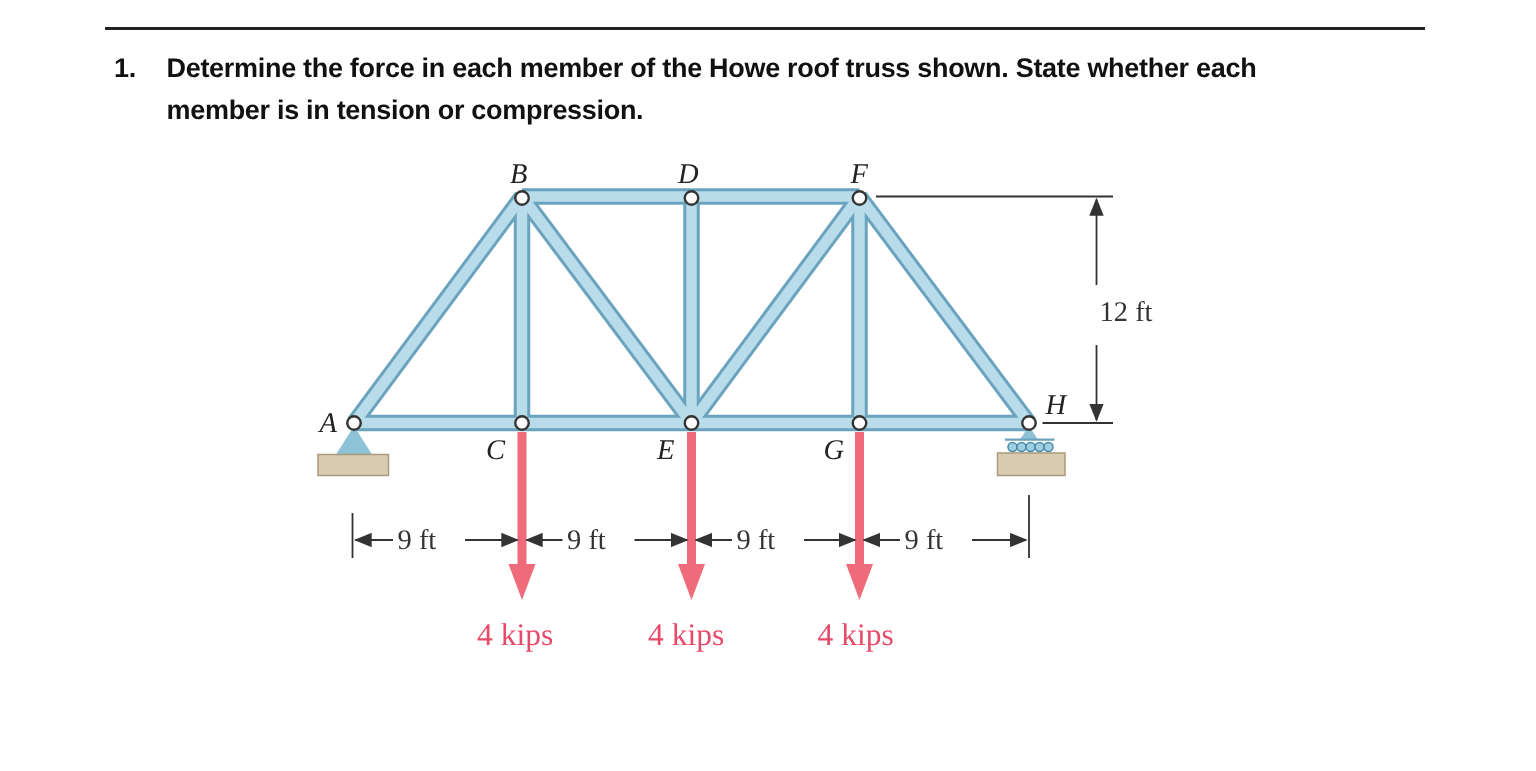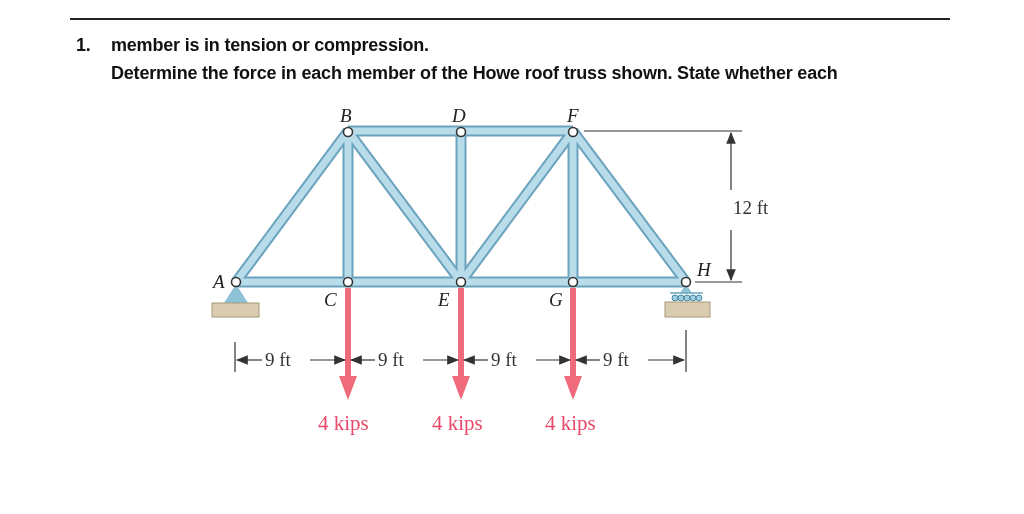--- a/index.html
+++ b/index.html
@@ -13,22 +13,22 @@
   .dim{font-family:"Liberation Serif",serif;font-size:19px;fill:#333;}
   .load{font-family:"Liberation Serif",serif;font-size:21px;fill:#e84a6a;}
 </style>
 </head>
 <body>
 
 <div class="rule"></div>
 <div class="q">
   <span class="num">1.</span>
   <div class="txt">
+    <div>Determine the force in each member of the Howe roof truss shown.  State whether each</div>
     <div>member is in tension or compression.</div>
-    <div>Determine the force in each member of the Howe roof truss shown.  State whether each</div>
   </div>
 </div>
 
 <svg width="1024" height="514">
   <defs>
     <marker id="ah" markerWidth="10" markerHeight="8" refX="9" refY="4" orient="auto">
       <path d="M0,0 L10,4 L0,8 Z" fill="#333"></path>
     </marker>
   </defs>
 

